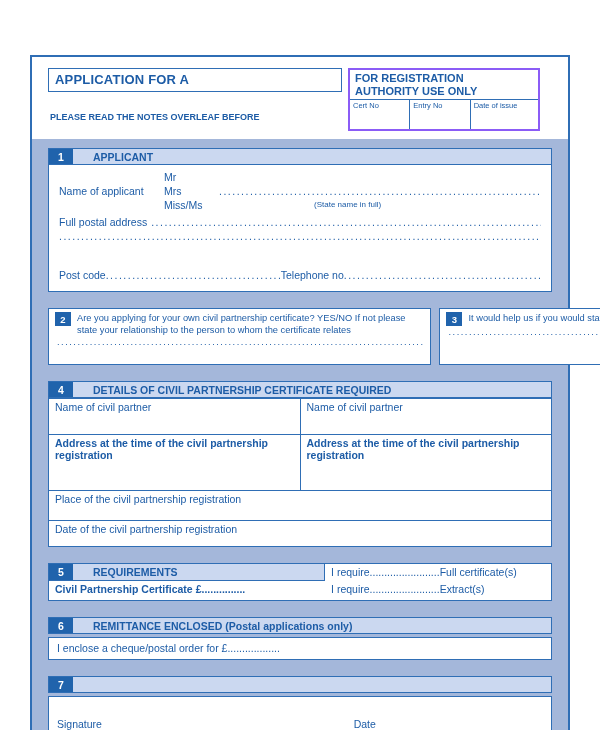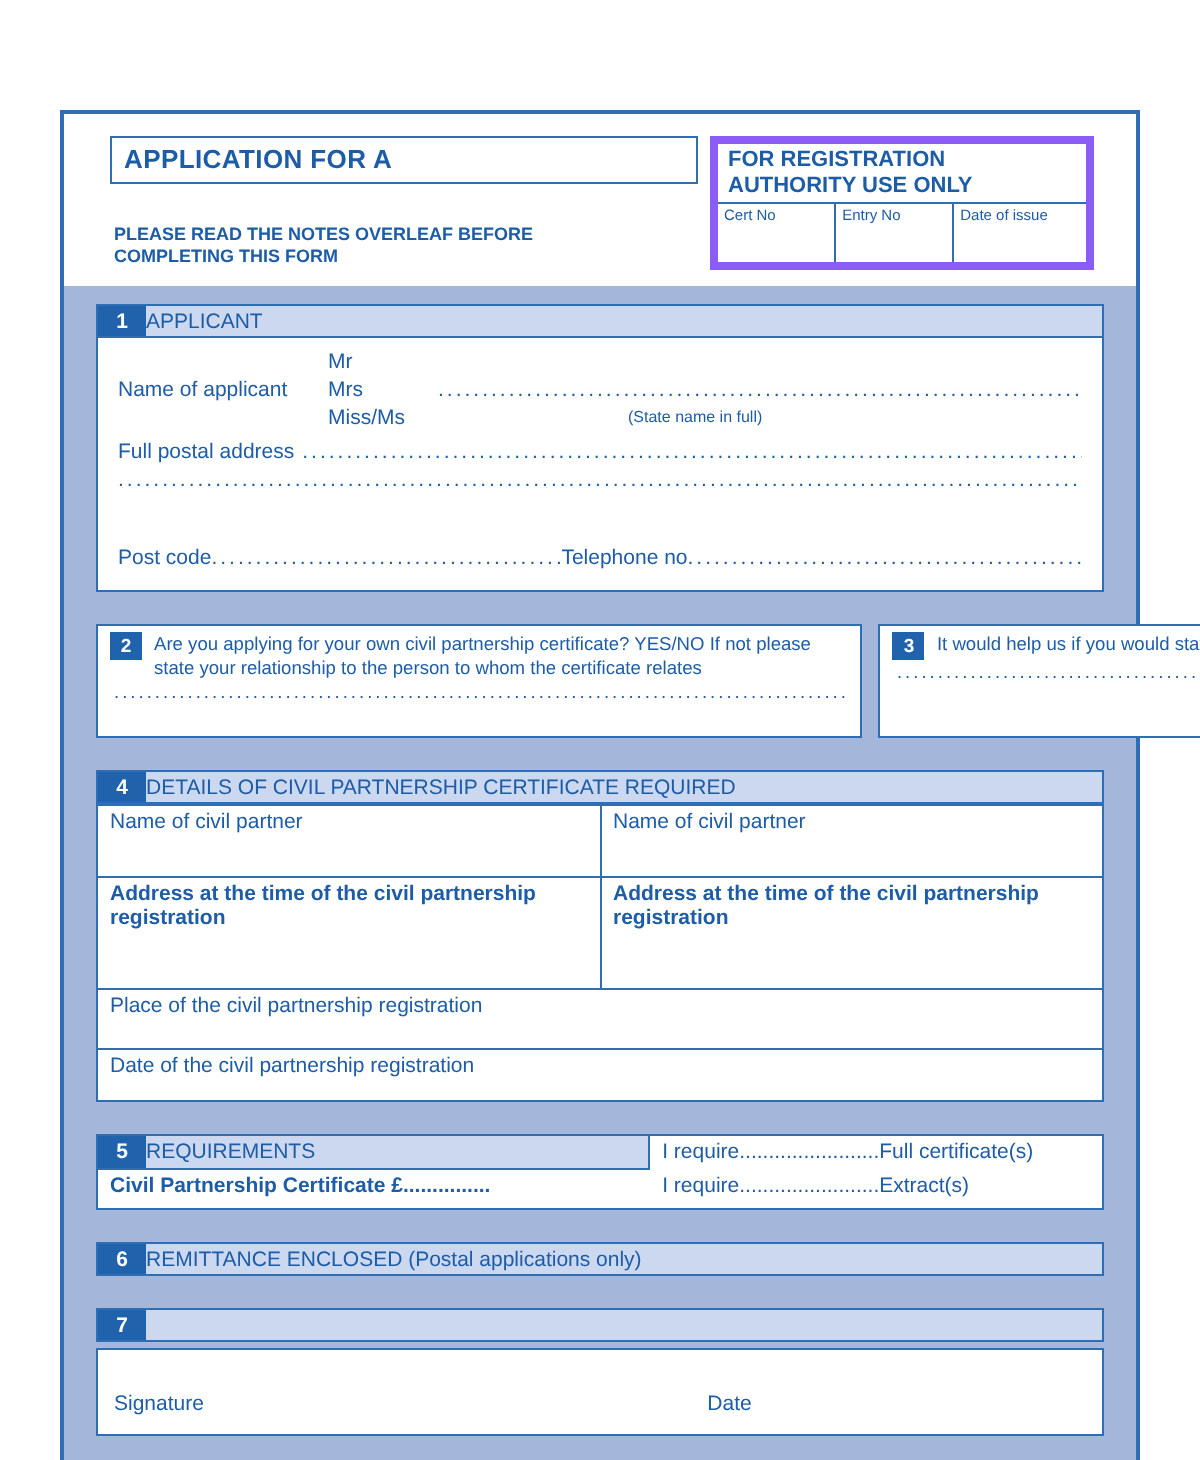--- a/index.html
+++ b/index.html
@@ -2,38 +2,38 @@
 <html><head>
 <meta charset="utf-8">
 <style>
   *{margin:0;padding:0;box-sizing:border-box}
   html,body{width:600px;height:730px}
   body{background:#fff;font-family:"Liberation Sans","DejaVu Sans",sans-serif;color:#1d5ca6;overflow:hidden}
   .page{position:relative;width:600px;height:730px;padding:55px 30px 0 30px}
   .panel{border:2px solid #2f6eb5;background:#a4b7da}
 
   
-  .top-band{background:#fff;display:flex;justify-content:center;align-items:flex-start;padding:11px 14px 8px 16px}
+  .top-band{background:#fff;display:flex;justify-content:flex-start;align-items:flex-start;padding:11px 14px 8px 16px}
   .title-area{width:300px}
   .title-box{border:1px solid #2f6eb5;padding:3px 6px 4px;width:294px}
   .title-line{font-size:13px;font-weight:bold;letter-spacing:.2px}
   .note-line{font-size:9px;font-weight:bold;margin-left:2px;line-height:11px}
   .note-first{margin-top:20px}
-  .authority-box{border:4px solid #8b5cf6;width:192px}
+  .authority-box{border:2px solid #8b5cf6;width:192px}
   .auth-titles{padding:2px 5px 1px}
   .auth-title{font-size:11px;font-weight:bold;line-height:13px}
   .auth-cols{display:flex;border-top:1px solid #2f6eb5;height:30px}
   .auth-col{flex:1;border-right:1px solid #2f6eb5;font-size:7.5px;padding:1px 3px}
   .auth-col:last-child{border-right:none;flex:1.15}
 
   
   .content{padding:9px 16px 16px 16px}
   .sec-bar{display:flex;align-items:stretch;background:#cbd8f0;border:1px solid #2f6eb5;height:17px}
   .sec-num{width:24px;background:#2063ac;color:#fff;font-size:10.5px;font-weight:bold;display:flex;align-items:center;justify-content:center;flex:0 0 24px}
-  .sec-title{font-size:10.5px;font-weight:normal;padding-left:0;display:flex;align-items:center}
+  .sec-title{font-size:10.5px;font-weight:bold;padding-left:20px;display:flex;align-items:center}
   .sec-body{background:#fff;border:1px solid #2f6eb5;border-top:none}
 
   .dots{overflow:hidden;white-space:nowrap;letter-spacing:1.5px}
 
   
   .s1-body{padding:5px 10px 10px;font-size:10.5px}
   .s1-grid{display:grid;grid-template-columns:105px 55px 1fr;line-height:14px}
   .state-note{font-size:8px;padding-left:95px}
   .addr-row{display:flex;margin-top:4px}
   .addr-row .dots{flex:1;margin-left:4px}
@@ -82,21 +82,20 @@
 
 <div class="page">
   <div class="panel">
 
     <div class="top-band">
       <div class="title-area">
         <div class="title-box">
           <div class="title-line">APPLICATION FOR A</div>
         </div>
         <div class="note-line note-first">PLEASE READ THE NOTES OVERLEAF BEFORE</div>
-        <div class="note-line">COMPLETING THIS FORM</div>
       </div>
       <div class="authority-box">
         <div class="auth-titles">
           <div class="auth-title">FOR REGISTRATION</div>
           <div class="auth-title">AUTHORITY USE ONLY</div>
         </div>
         <div class="auth-cols">
           <div class="auth-col">Cert No</div>
           <div class="auth-col">Entry No</div>
           <div class="auth-col">Date of issue</div>
@@ -189,20 +188,21 @@
           <div class="s5-cell s5-bold">Civil Partnership Certificate £...............</div>
           <div class="s5-cell">I require........................Extract(s)</div>
         </div>
       </div>
 
       <div class="s6">
         <div class="sec-bar">
           <div class="sec-num">6</div>
           <div class="sec-title">REMITTANCE ENCLOSED (Postal applications only)</div>
         </div>
+        <div class="s6-body">I enclose a cheque/postal order for £..................</div>
       </div>
 
       <div class="s7">
         <div class="sec-bar">
           <div class="sec-num">7</div>
           <div class="sec-title"></div>
         </div>
         <div class="s7-body">
           <span>Signature</span>
           <span class="dots sig-dots">....................................................................................................</span>

